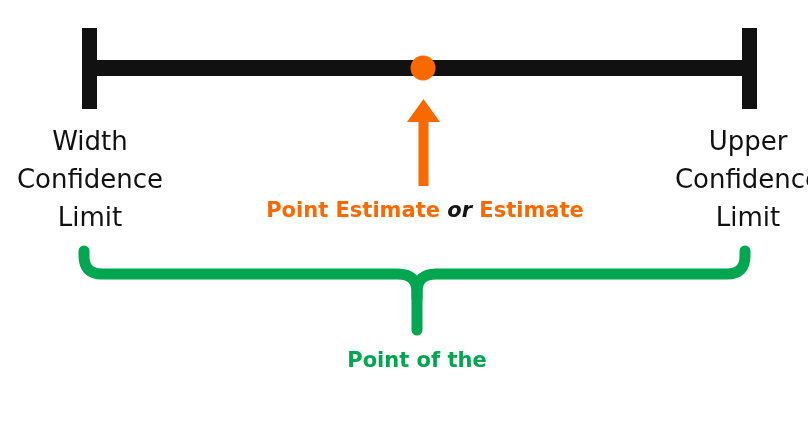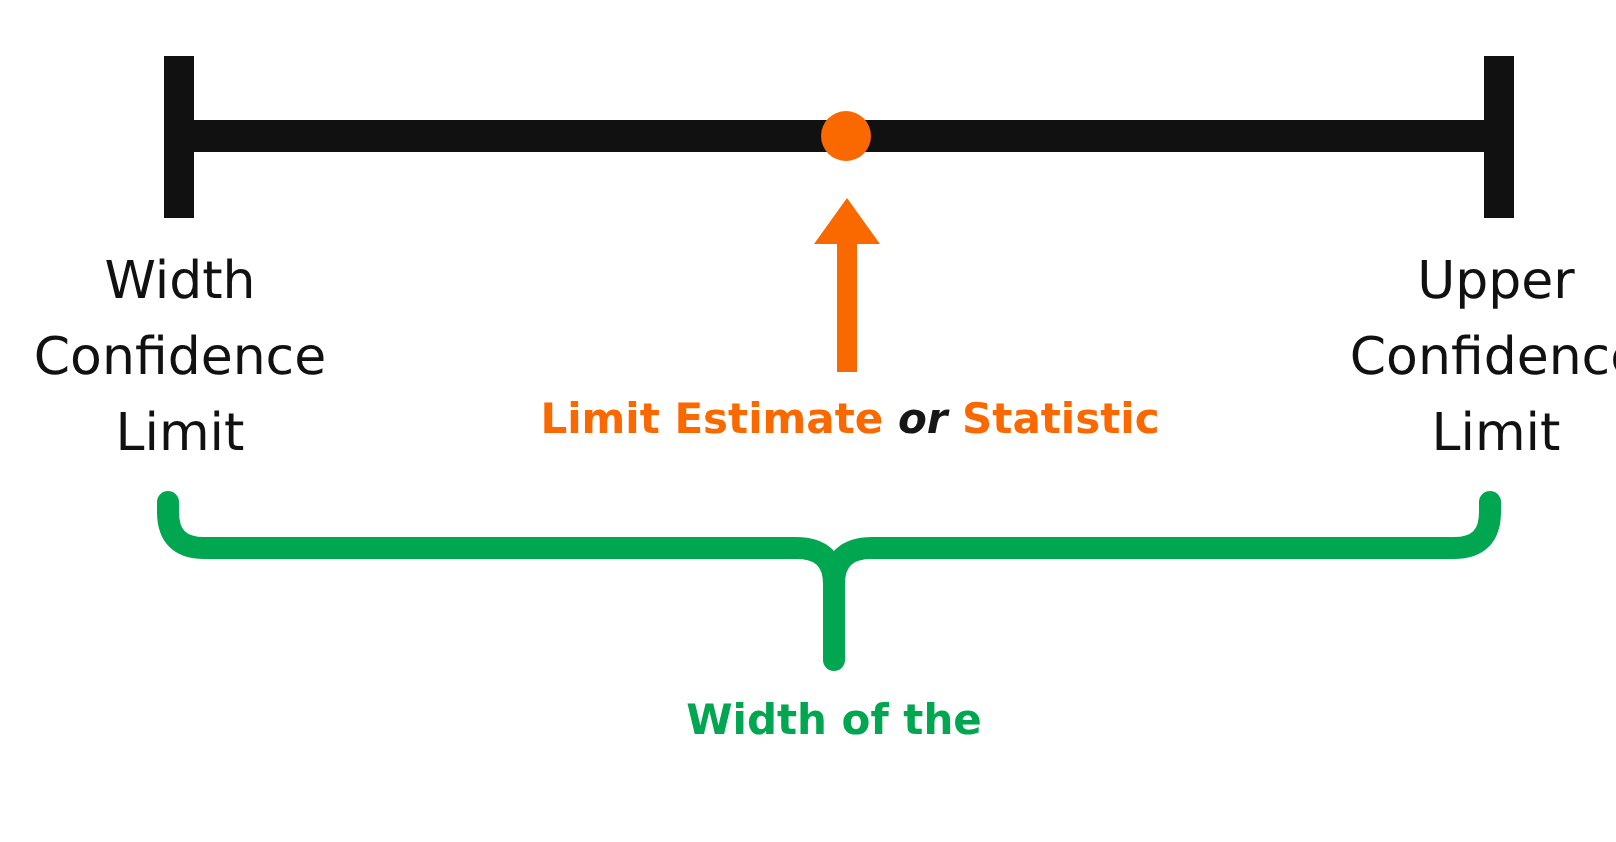--- a/index.html
+++ b/index.html
@@ -105,20 +105,20 @@
     <span class="line">Limit</span>
   </div>
 
   <div class="txt limit-label" style="left:748px; top:128px;">
     <span class="line">Upper</span>
     <span class="line">Confidence</span>
     <span class="line">Limit</span>
   </div>
 
   <div class="txt estimate-label" style="left:425px; top:210px;">
-    <span class="orange">Limit Estimate</span><span class="black">&nbsp;</span><span class="black">or</span><span class="black">&nbsp;</span><span class="orange">Statistic</span>
+    <span class="orange">Point Estimate</span><span class="black">&nbsp;</span><span class="black">or</span><span class="black">&nbsp;</span><span class="orange">Estimate</span>
   </div>
 
   <div class="txt width-label" style="left:417px; top:350px;">
-    <span class="line">Width of the</span>
+    <span class="line">Point of the</span>
   </div>
 
 </div>
 
 </body></html>

